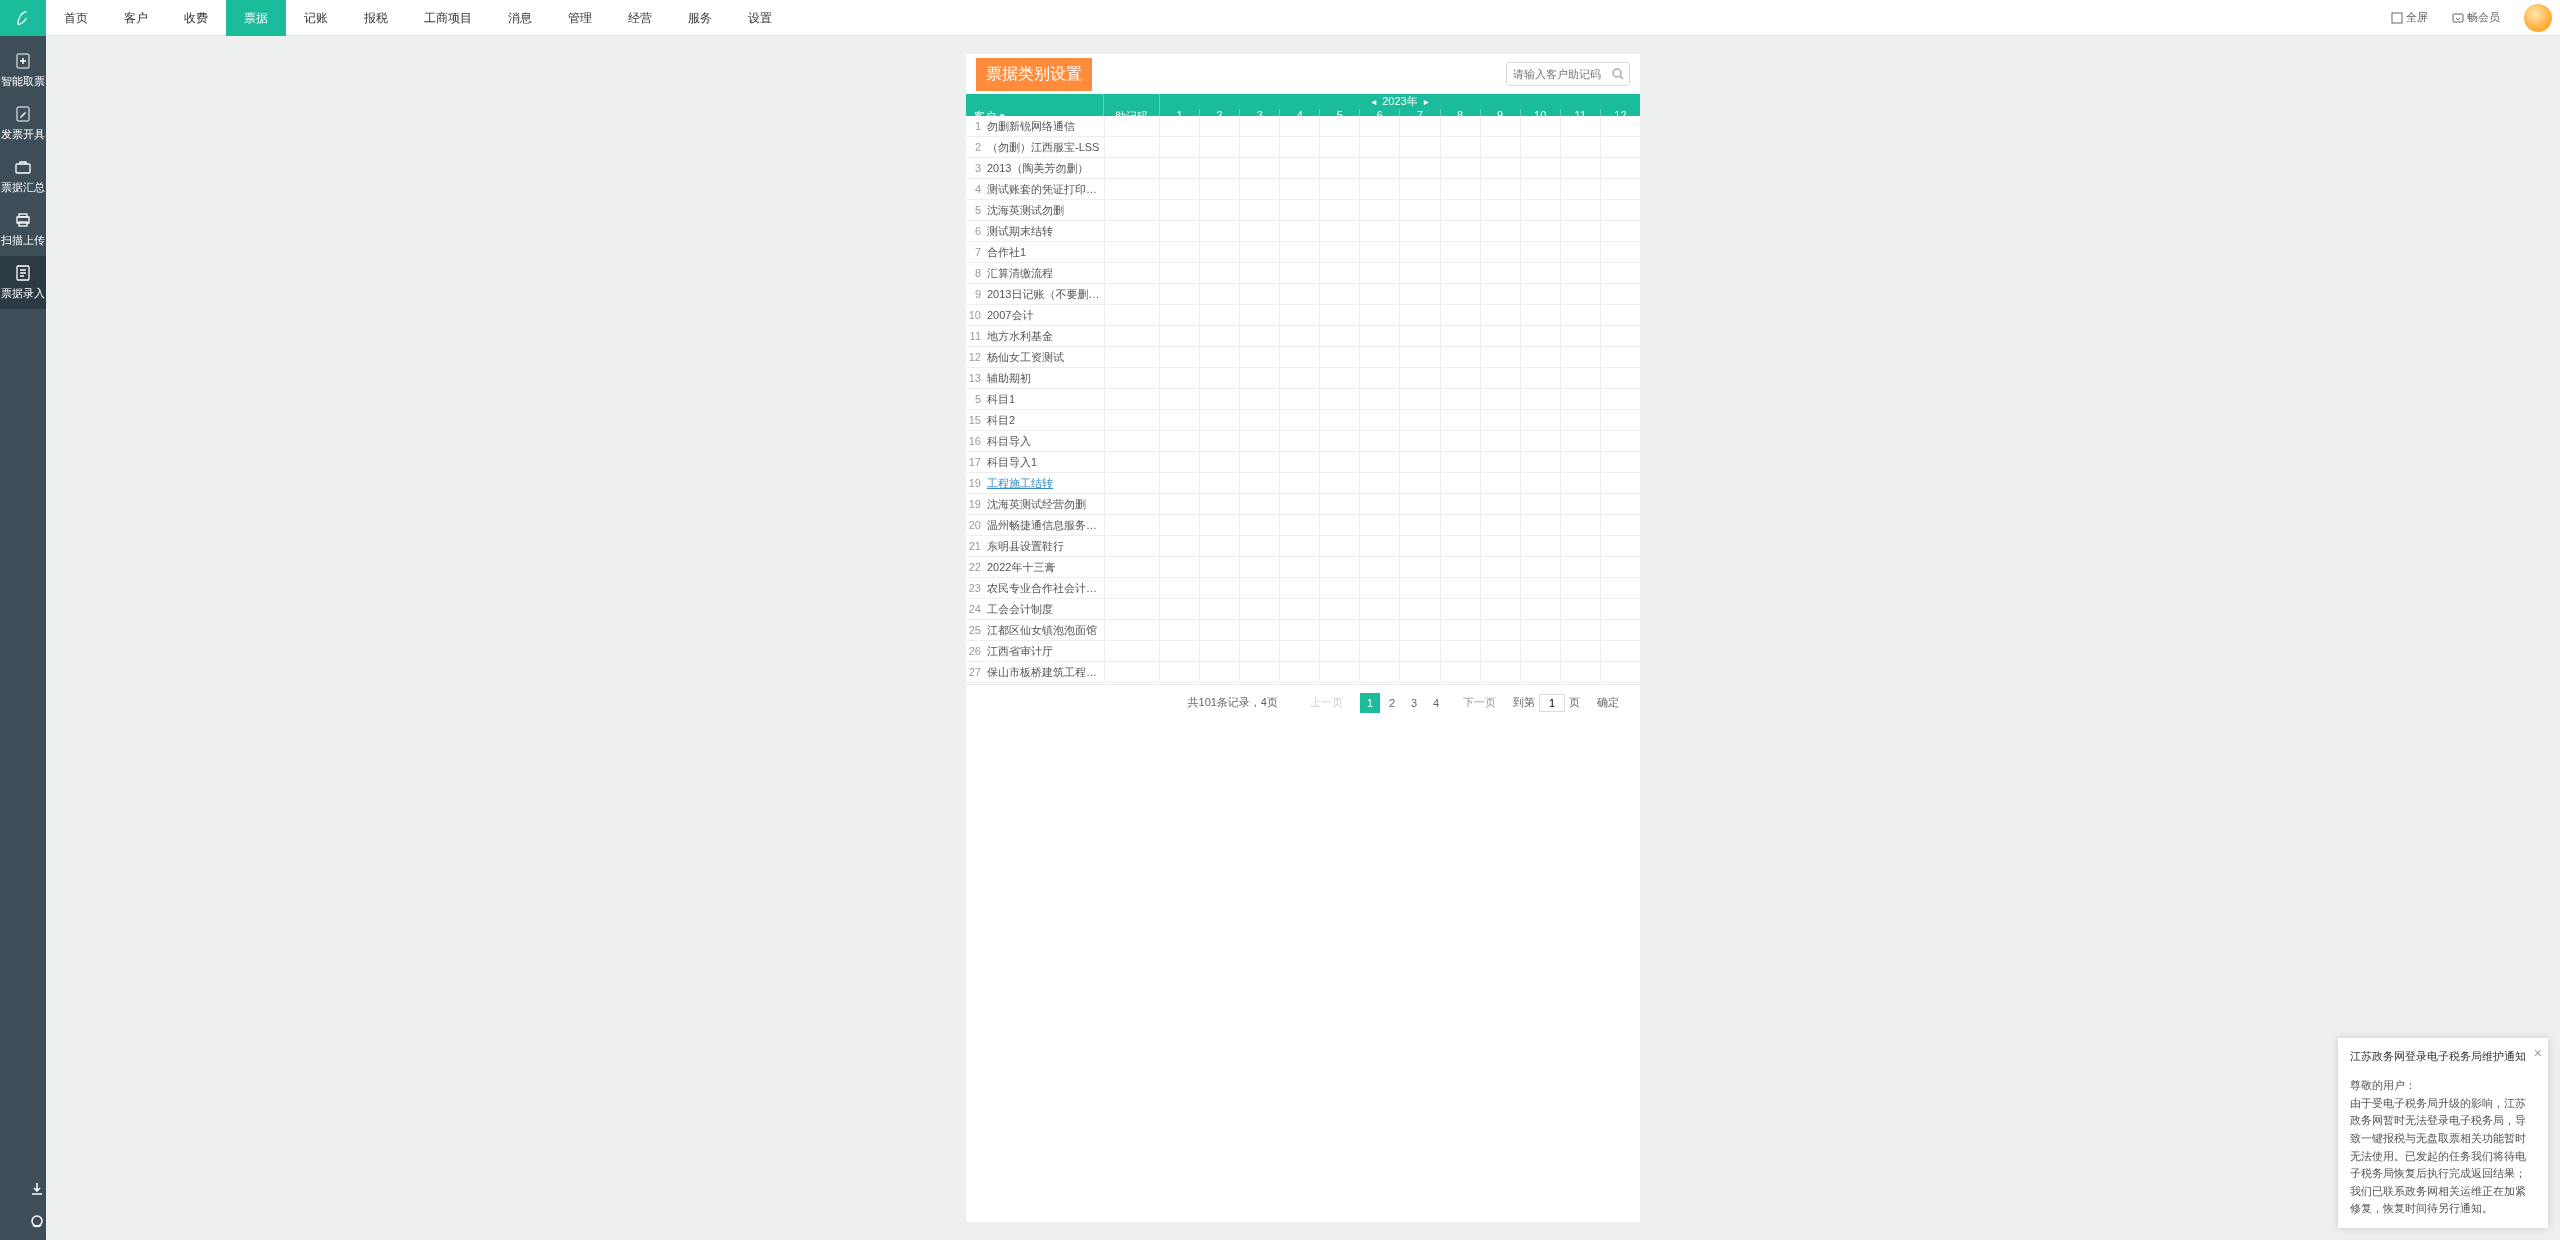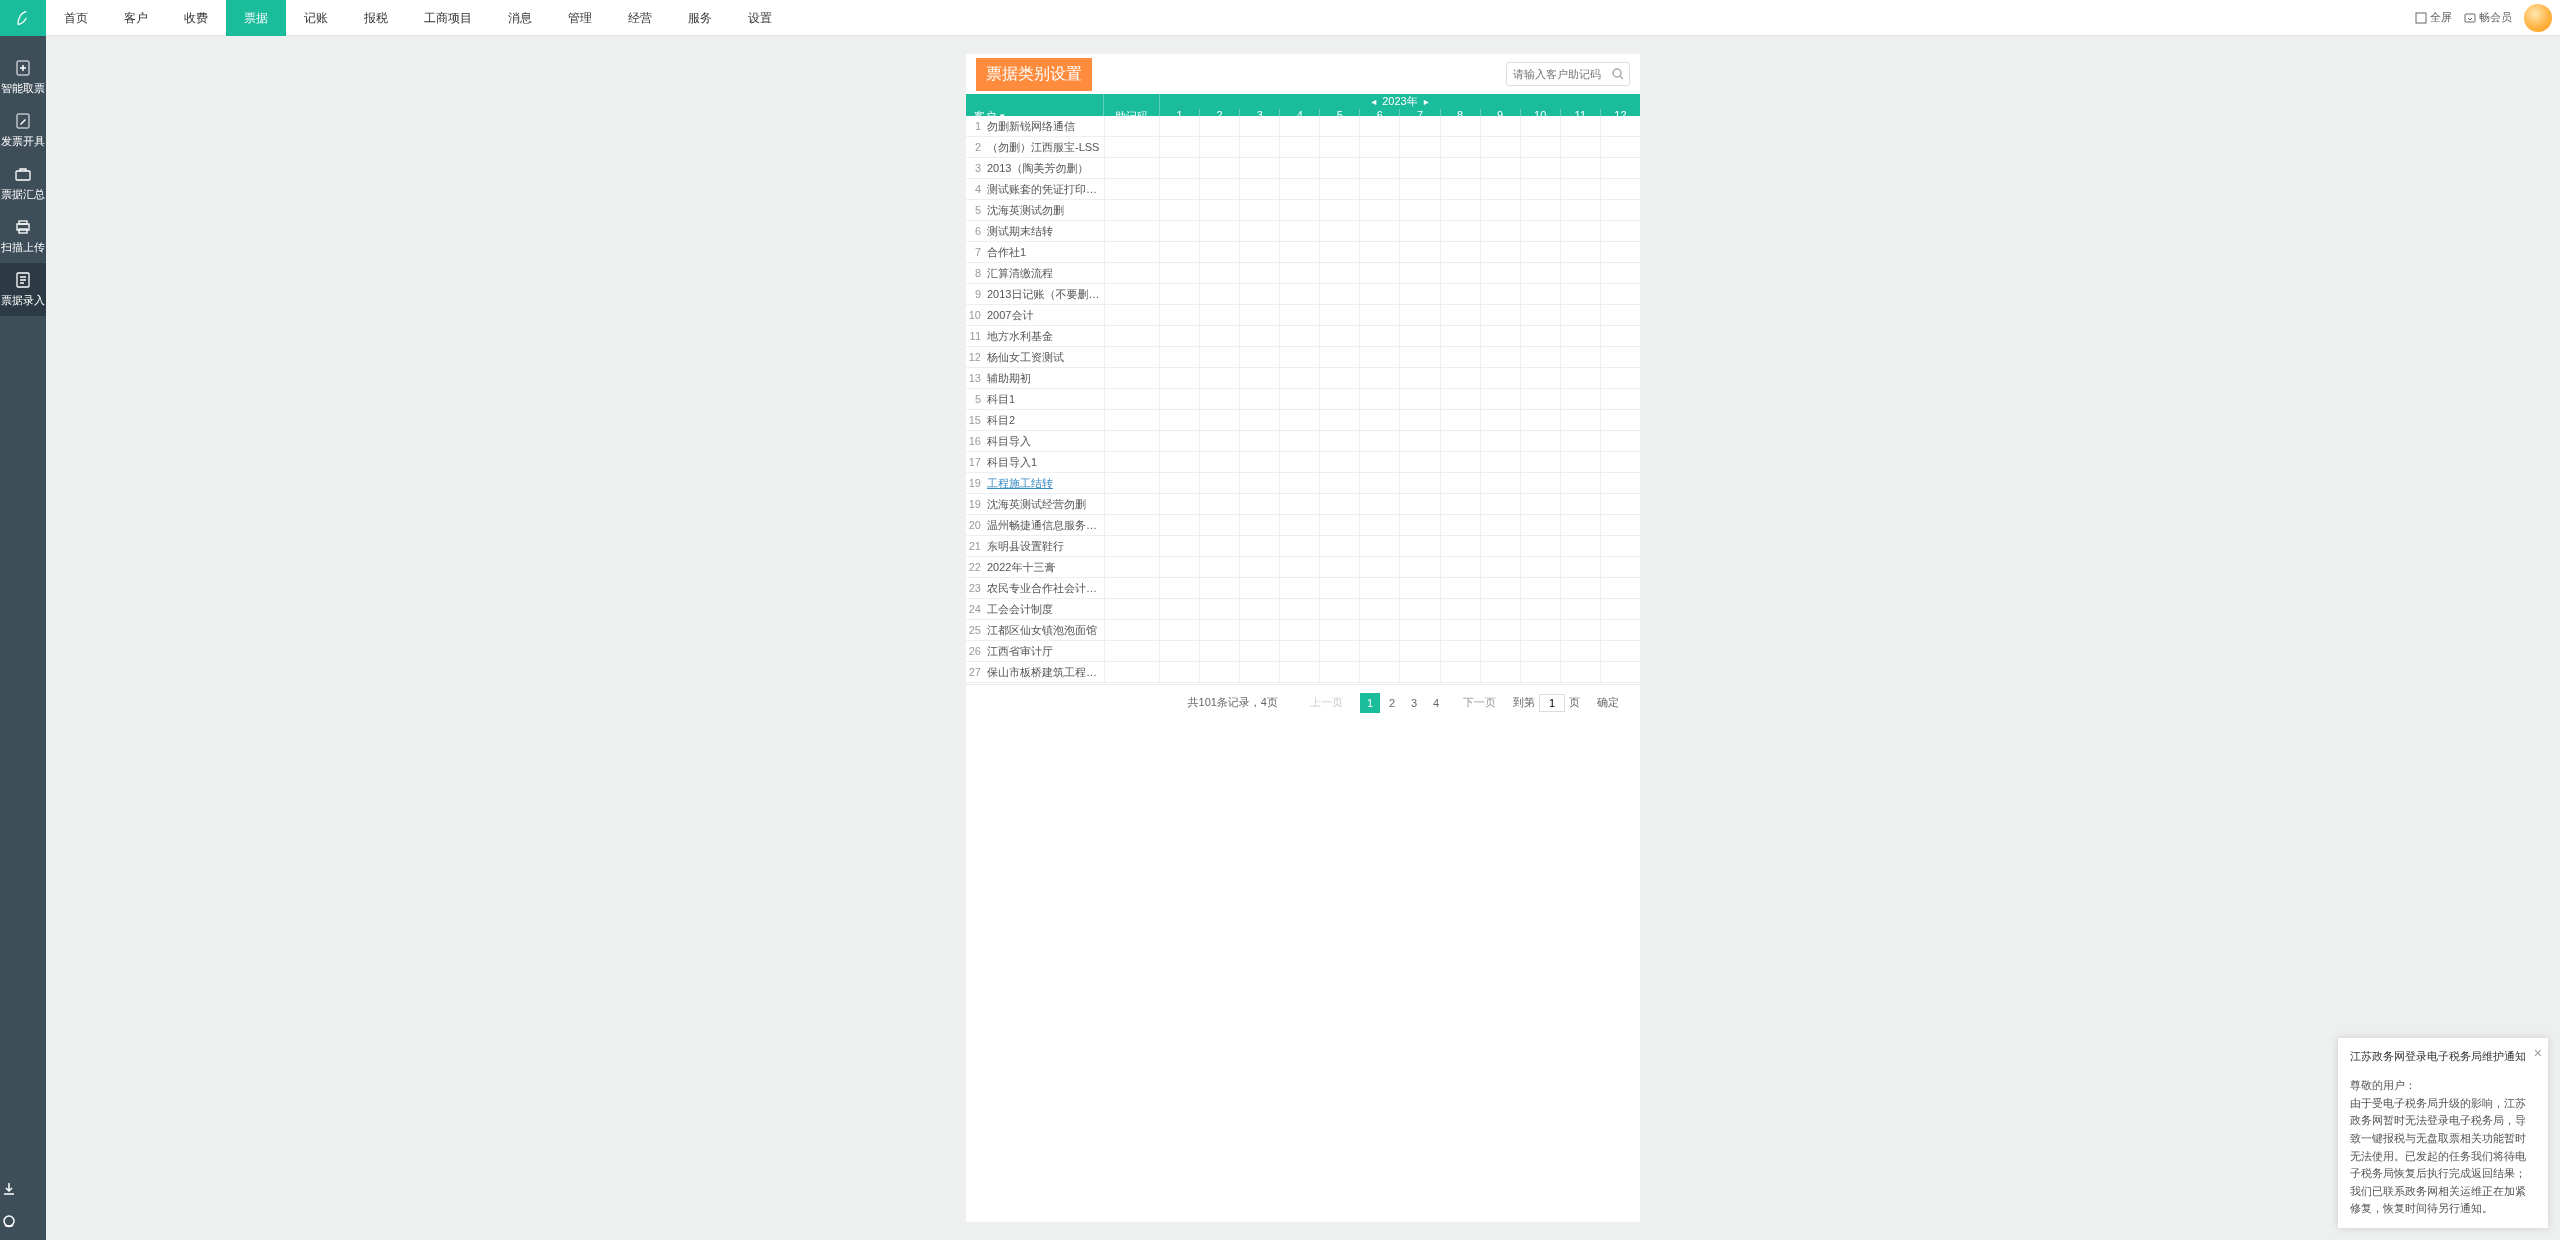--- a/index.html
+++ b/index.html
@@ -3,25 +3,25 @@
 <meta charset="utf-8">
 <style>
 *{box-sizing:border-box;margin:0;padding:0}
 body{font-family:"Microsoft YaHei",Arial,sans-serif;font-size:12px;color:#333;background:#eef0f0;overflow:hidden}
 .topbar{height:36px;background:#fff;display:flex;align-items:center;border-bottom:1px solid #e5e5e5;position:relative}
 .logo{width:46px;height:36px;background:#1bbc9b;display:flex;align-items:center;justify-content:center}
 .logo svg{width:20px;height:20px}
 .topnav{display:flex;height:36px}
 .topnav-item{padding:0 18px;line-height:36px;cursor:pointer;color:#333}
 .topnav-item.active{background:#1bbc9b;color:#fff}
-.topright{position:absolute;right:8px;display:flex;align-items:center;gap:12px}
+.topright{position:absolute;right:8px;display:flex;align-items:center;gap:24px}
 .tr-item{display:flex;align-items:center;gap:3px;cursor:pointer;color:#666;font-size:11px}
 .avatar{width:28px;height:28px;border-radius:50%;background:radial-gradient(circle at 40% 35%,#ffe9b0,#ffb74d 50%,#ff9800)}
 .layout{display:flex;height:calc(100vh - 36px)}
-.sidebar{width:46px;background:#3e4e59;display:flex;flex-direction:column;align-items:flex-start;padding-top:15px;position:relative}
+.sidebar{width:46px;background:#3e4e59;display:flex;flex-direction:column;align-items:flex-end;padding-top:8px;position:relative}
 .sb-item{width:46px;padding:8px 0;display:flex;flex-direction:column;align-items:center;gap:4px;color:#fff;cursor:pointer;font-size:11px}
 .sb-item.active{background:#2c3a43}
 .sb-icon{width:18px;height:18px;display:flex;align-items:center;justify-content:center}
 .sb-bottom{position:absolute;bottom:10px;display:flex;flex-direction:column;gap:14px;align-items:center}
 .sb-bicon{width:18px;height:18px;color:#fff;cursor:pointer;display:flex;align-items:center;justify-content:center}
 .main{flex:1;position:relative;overflow:hidden}
 .panel{width:674px;margin:18px auto 0;background:#fff;display:flex;flex-direction:column}
 .panel-head{height:40px;display:flex;align-items:center;padding:0 10px;position:relative}
 .btn-orange{background:#ff8b3d;color:#fff;border:none;padding:6px 10px;font-size:16px;cursor:pointer}
 .search-wrap{position:absolute;right:10px;display:flex;align-items:center;border:1px solid #ddd;border-radius:3px;height:24px}

